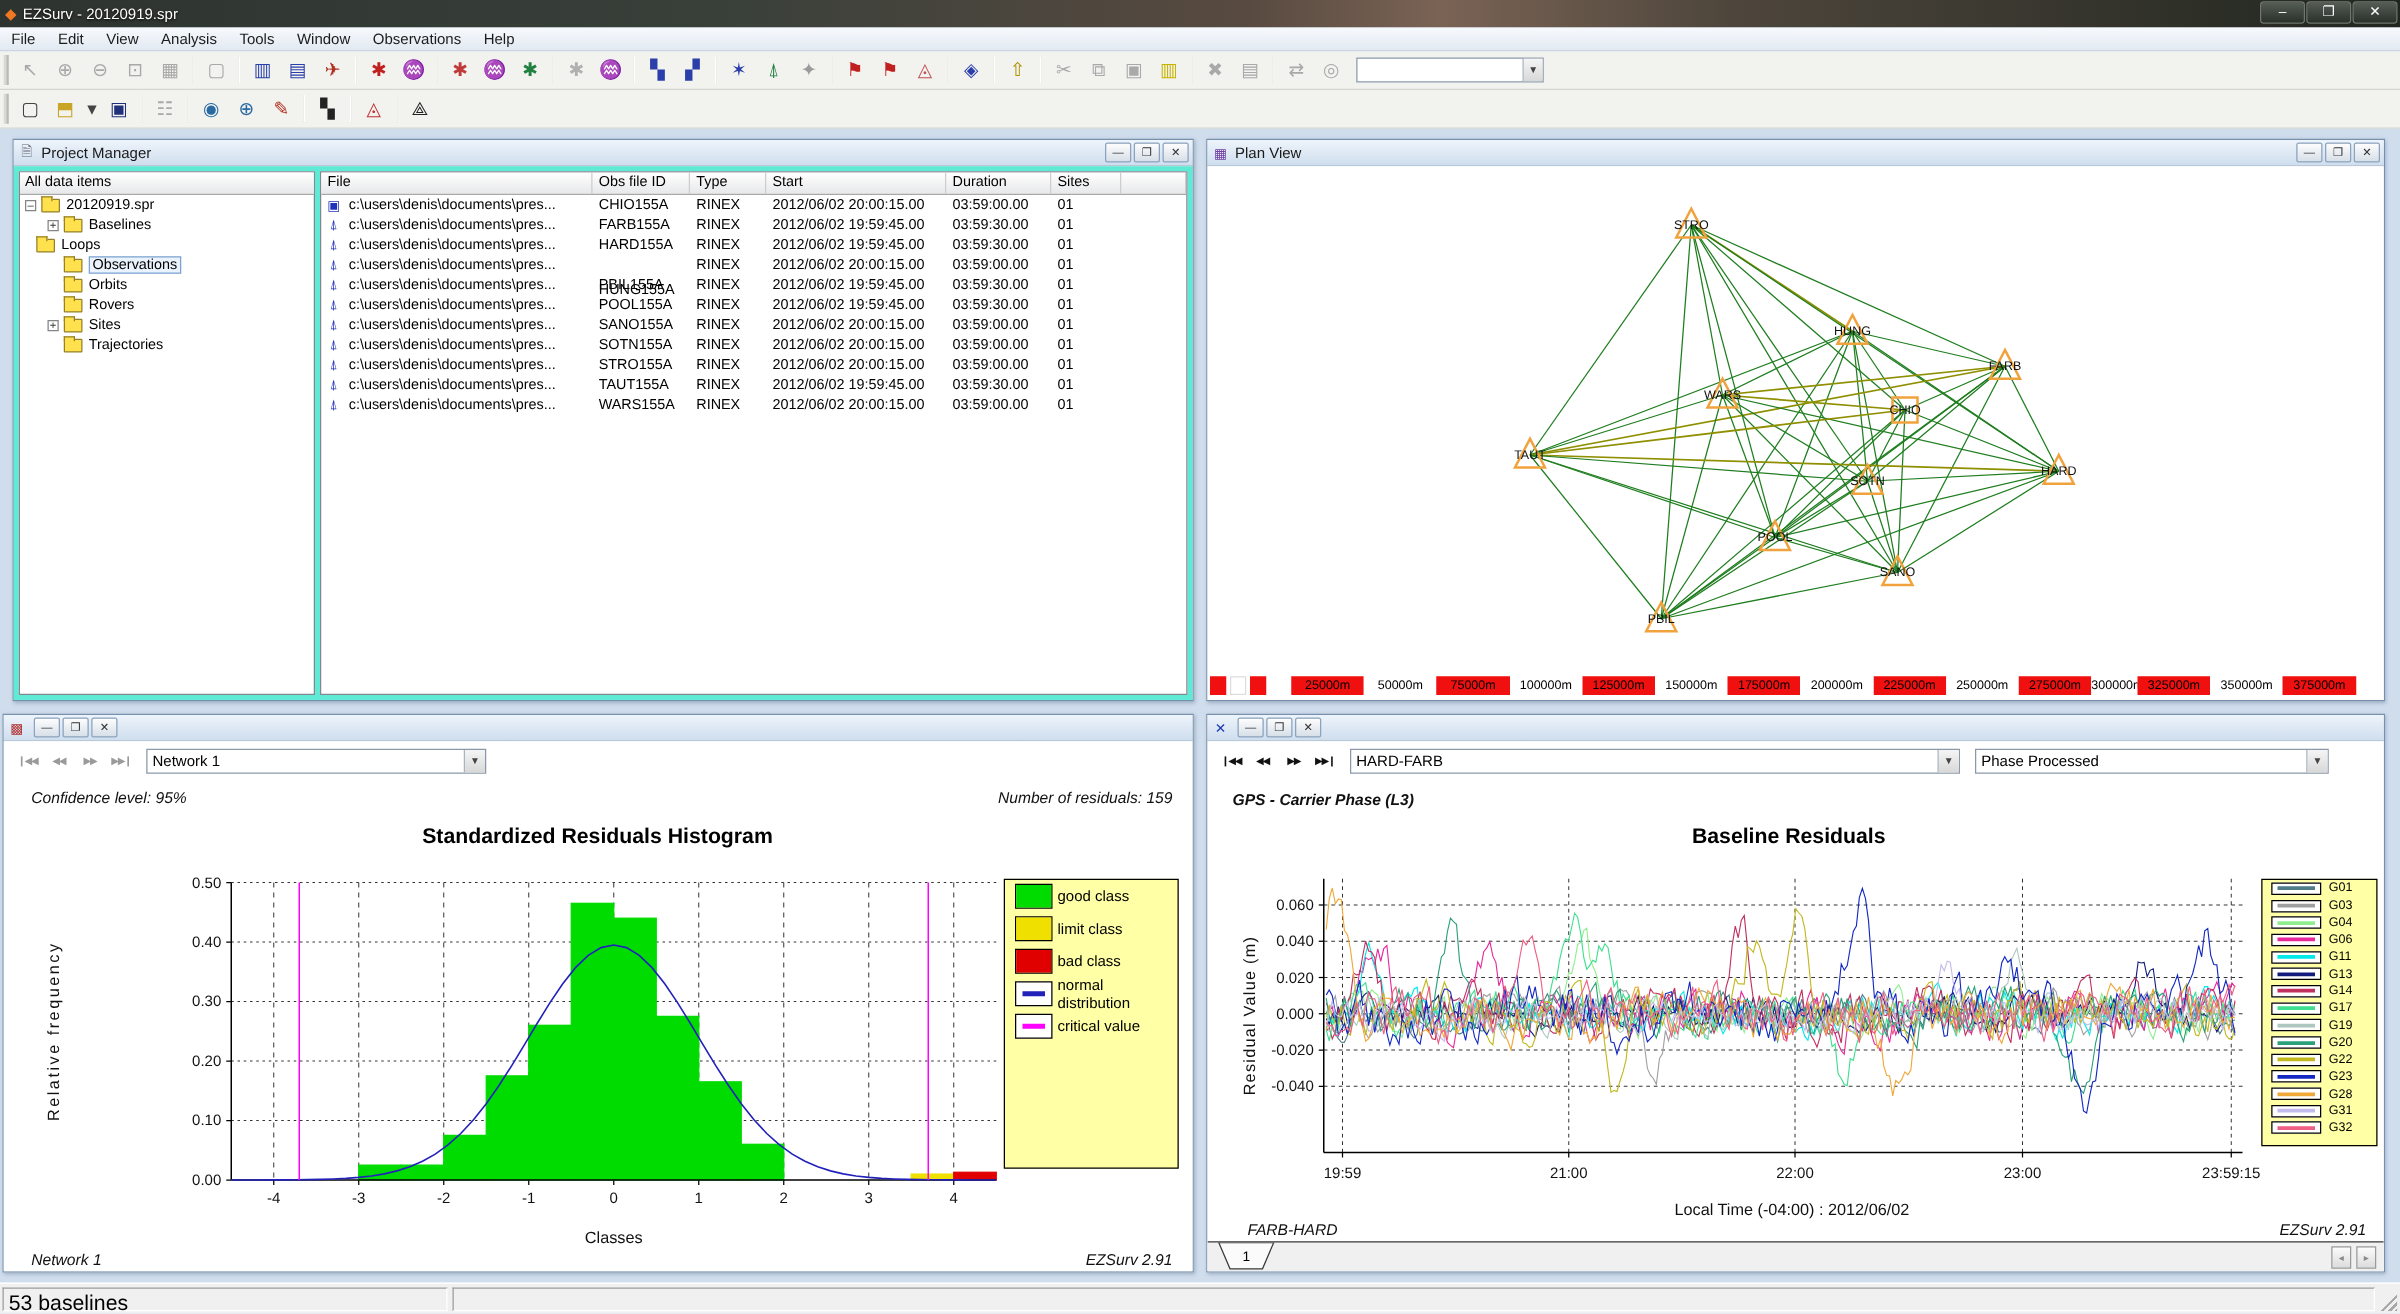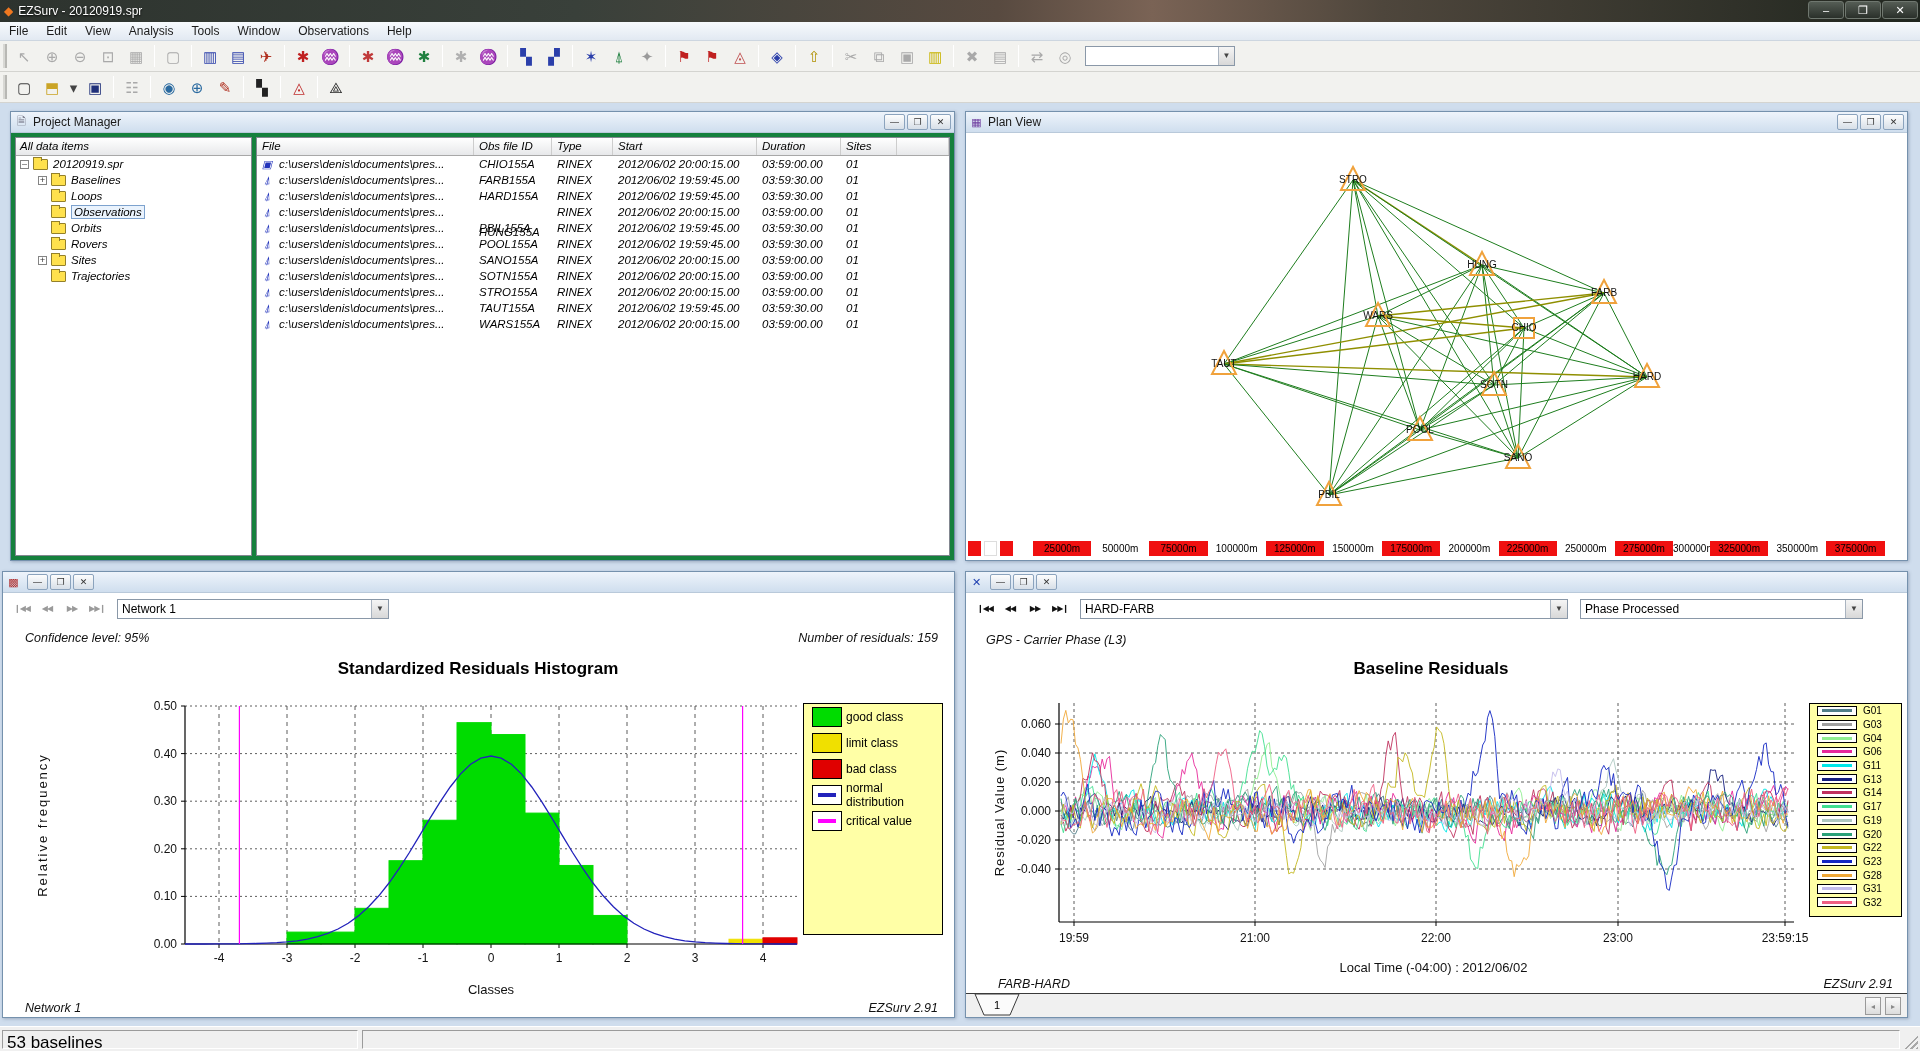--- a/index.html
+++ b/index.html
@@ -221,35 +221,35 @@
   <div class="child" id="pm-win" style="left:10px; top:8px; width:945px; height:450px;">
     <div class="ctitle">
       <span class="wicon" style="color:#667;">🗎</span>
       <span class="ttext">Project Manager</span>
       <span class="cbtns">
         <span class="cbtn">—</span>
         <span class="cbtn">❐</span>
         <span class="cbtn">✕</span>
       </span>
     </div>
-    <div class="cbody" style="background:#15803d;font-style:italic;">
+    <div class="cbody" style="background:#5eead4;">
       <div id="pm-tree-pane">
         <div id="pm-tree-header">All data items</div>
         <div id="pm-tree">
             <div class="treerow" style="padding-left: 4px;">
               <span class="expander">–</span>
               <span class="folder"></span>
               <span class="lbl">20120919.spr</span>
             </div>
             <div class="treerow" style="padding-left: 22px;">
               <span class="expander">+</span>
               <span class="folder"></span>
               <span class="lbl">Baselines</span>
             </div>
-            <div class="treerow" style="padding-left: 22px;">
+            <div class="treerow" style="">
               <span class="expander none"></span>
               <span class="folder"></span>
               <span class="lbl">Loops</span>
             </div>
             <div class="treerow sel" style="padding-left: 22px;">
               <span class="expander none"></span>
               <span class="folder"></span>
               <span class="lbl">Observations</span>
             </div>
             <div class="treerow" style="padding-left: 22px;">
@@ -649,21 +649,21 @@
           </span>
         <span class="rescombo" style="width:488px; margin-left:6px;">
           <span class="val">HARD-FARB</span>
           <span class="arrow">▼</span>
         </span>
         <span class="rescombo" style="width:283px; margin-left:12px;">
           <span class="val">Phase Processed</span>
           <span class="arrow">▼</span>
         </span>
       </div>
-      <div class="stat-italic" style="left:20px; top:40px;">GPS - Carrier Phase (L3)</div>
+      <div class="stat-italic" style="left:20px; top:40px;font-weight:bold;">GPS - Carrier Phase (L3)</div>
       <div class="chart-title" style="left:120px; top:66px; width:690px;">Baseline Residuals</div>
       <svg id="base-svg" width="941" height="400" style="position:absolute; left:0; top:0;">
           <line x1="93" y1="131" x2="828" y2="131" stroke="#333" stroke-width="0.8" stroke-dasharray="3 3"></line>
           <text x="85" y="135" font-size="12" text-anchor="end" fill="#111">0.060</text>
           <line x1="89" y1="131" x2="93" y2="131" stroke="#000"></line>
           <line x1="93" y1="160" x2="828" y2="160" stroke="#333" stroke-width="0.8" stroke-dasharray="3 3"></line>
           <text x="85" y="164" font-size="12" text-anchor="end" fill="#111">0.040</text>
           <line x1="89" y1="160" x2="93" y2="160" stroke="#000"></line>
           <line x1="93" y1="189" x2="828" y2="189" stroke="#333" stroke-width="0.8" stroke-dasharray="3 3"></line>
           <text x="85" y="193" font-size="12" text-anchor="end" fill="#111">0.020</text>

